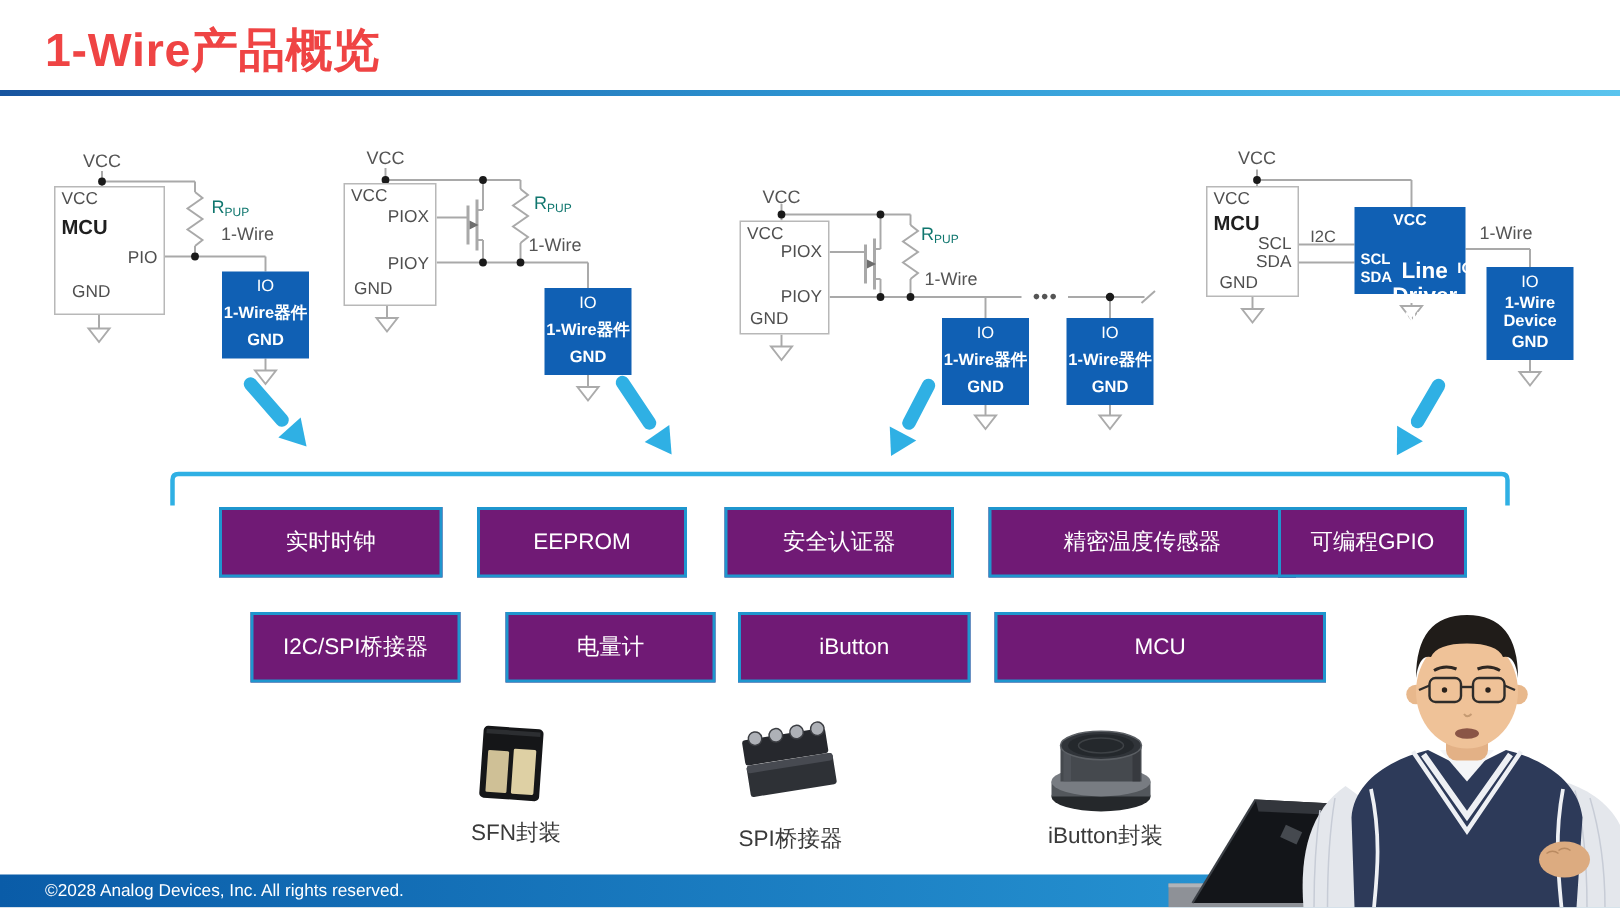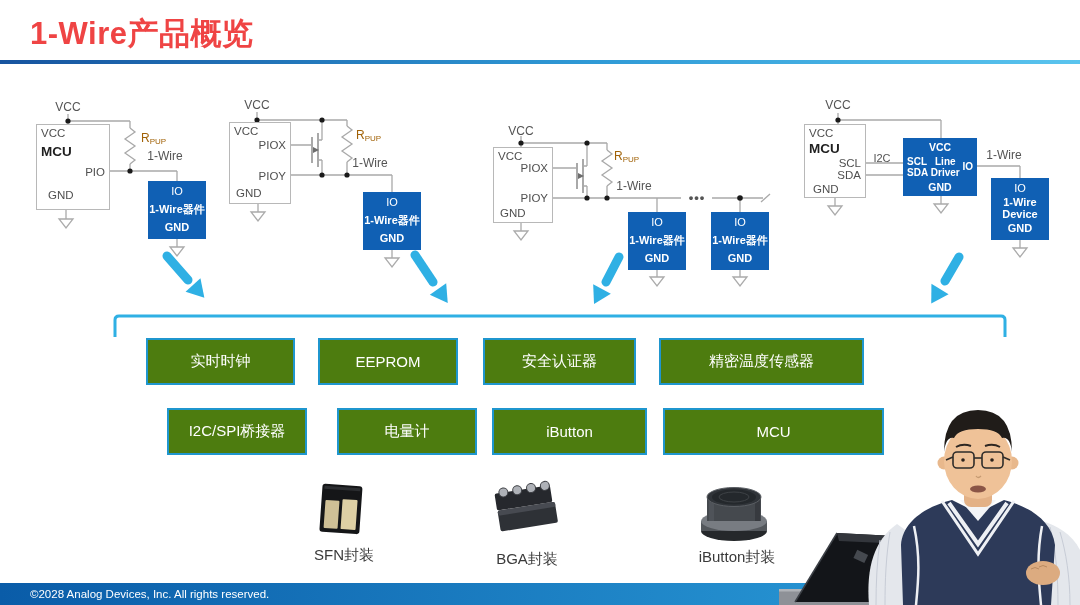--- a/index.html
+++ b/index.html
@@ -10,39 +10,39 @@
   .header-rule{position:absolute;left:0;top:60px;width:1080px;height:4px;
                background:linear-gradient(90deg,#17549f,#2f9ad6 55%,#5ac4ee);}
   .adi-logo{position:absolute;right:26px;top:13px;width:118px;}
   .adi-row{display:flex;align-items:flex-start;gap:5px;}
   .adi-square{width:34px;height:34px;background:#0067b9;flex:0 0 auto;position:relative;}
   .adi-square svg{display:block;}
   .adi-name{color:#0067b9;font-weight:bold;font-size:15px;line-height:14.5px;letter-spacing:0.2px;}
   .adi-tag{color:#0067b9;font-size:6.4px;letter-spacing:0.45px;margin-top:3px;}
   
   .lbl{position:absolute;font-size:12px;color:#545454;text-align:center;}
-  .rpup{position:absolute;font-size:12px;color:#a16207;}
+  .rpup{position:absolute;font-size:12px;color:#0f766e;}
   .rpup .sub{font-size:8px;vertical-align:-2px;}
   .dots-lbl{position:absolute;font-size:13px;font-weight:bold;color:#555;text-align:center;letter-spacing:1px;}
   .icbox{position:absolute;background:#fff;border:1.3px solid #b8b8b8;box-sizing:border-box;}
   .icbox span{position:absolute;font-size:11.5px;color:#4f4f4f;white-space:nowrap;}
   .icbox .bold{font-weight:bold;font-size:13.5px;color:#1f1f1f;}
   .pin-r{text-align:right;}
   .devbox{position:absolute;background:#1060b4;color:#fff;display:flex;flex-direction:column;
           align-items:center;justify-content:space-between;padding:5px 1px;box-sizing:border-box;
           font-size:11px;line-height:1.05;text-align:center;}
   .devbox .dn{font-weight:bold;}
   .drv{position:absolute;background:#1060b4;color:#fff;display:flex;flex-direction:column;
        justify-content:space-between;padding:3px 4px;box-sizing:border-box;text-align:center;}
   .drv .tiny{font-size:10.5px;font-weight:bold;}
   .drv-mid{display:flex;justify-content:space-between;align-items:center;width:100%;}
   .drv-left{display:flex;flex-direction:column;font-size:10px;font-weight:bold;line-height:1.15;text-align:left;}
-  .drv-name{font-size:10px;font-weight:bold;line-height:1.1;}
-  
-  .btn{position:absolute;height:47px;background:#4d7c0f;border:2px solid #1f96ce;box-sizing:border-box;
+  .drv-name{font-size:15px;font-weight:bold;line-height:1.1;margin-top:20px;}
+  
+  .btn{position:absolute;height:47px;background:#701a75;border:2px solid #1f96ce;box-sizing:border-box;
        color:#fff;display:flex;align-items:center;justify-content:center;font-size:15px;}
   
   .pkg-label{position:absolute;font-size:15px;color:#3a3a3a;text-align:center;}
   
   .footer{position:absolute;left:0;top:583px;width:1080px;height:22px;
           background:linear-gradient(90deg,#0a5ca8,#2ea3de);color:#fff;font-size:11.5px;
           display:flex;align-items:center;padding-left:30px;box-sizing:border-box;}
   svg.layer{position:absolute;left:0;top:0;pointer-events:none;}
 </style>
 </head>
@@ -246,28 +246,29 @@
       <div>1-Wire</div>
       <div>Device</div>
     </div>
     <div class="dn">GND</div>
   </div>
 
   <div class="btn" style="left:146px;top:338px;width:149px;">实时时钟</div>
   <div class="btn" style="left:318px;top:338px;width:140px;">EEPROM</div>
   <div class="btn" style="left:483px;top:338px;width:153px;">安全认证器</div>
   <div class="btn" style="left:659px;top:338px;width:205px;">精密温度传感器</div>
+  <div class="btn" style="left:852px;top:338px;width:126px;">可编程GPIO</div>
 
   <div class="btn" style="left:167px;top:408px;width:140px;">I2C/SPI桥接器</div>
   <div class="btn" style="left:337px;top:408px;width:140px;">电量计</div>
   <div class="btn" style="left:492px;top:408px;width:155px;">iButton</div>
   <div class="btn" style="left:663px;top:408px;width:221px;">MCU</div>
 
   <div class="pkg-label" style="left:294px;top:546px;width:100px;">SFN封装</div>
-  <div class="pkg-label" style="left:477px;top:550px;width:100px;">BGA封装</div>
+  <div class="pkg-label" style="left:477px;top:550px;width:100px;">SPI桥接器</div>
   <div class="pkg-label" style="left:682px;top:548px;width:110px;">iButton封装</div>
 
   <div class="footer">
     <span>©2028 Analog Devices, Inc. All rights reserved.</span>
   </div>
 
   <svg class="layer" width="1080" height="605" viewBox="0 0 1080 605">
     <g>
       <rect x="779" y="589" width="301" height="16" fill="#8e9197"></rect>
       <rect x="779" y="589" width="301" height="2.5" fill="#b0b3b8"></rect>

